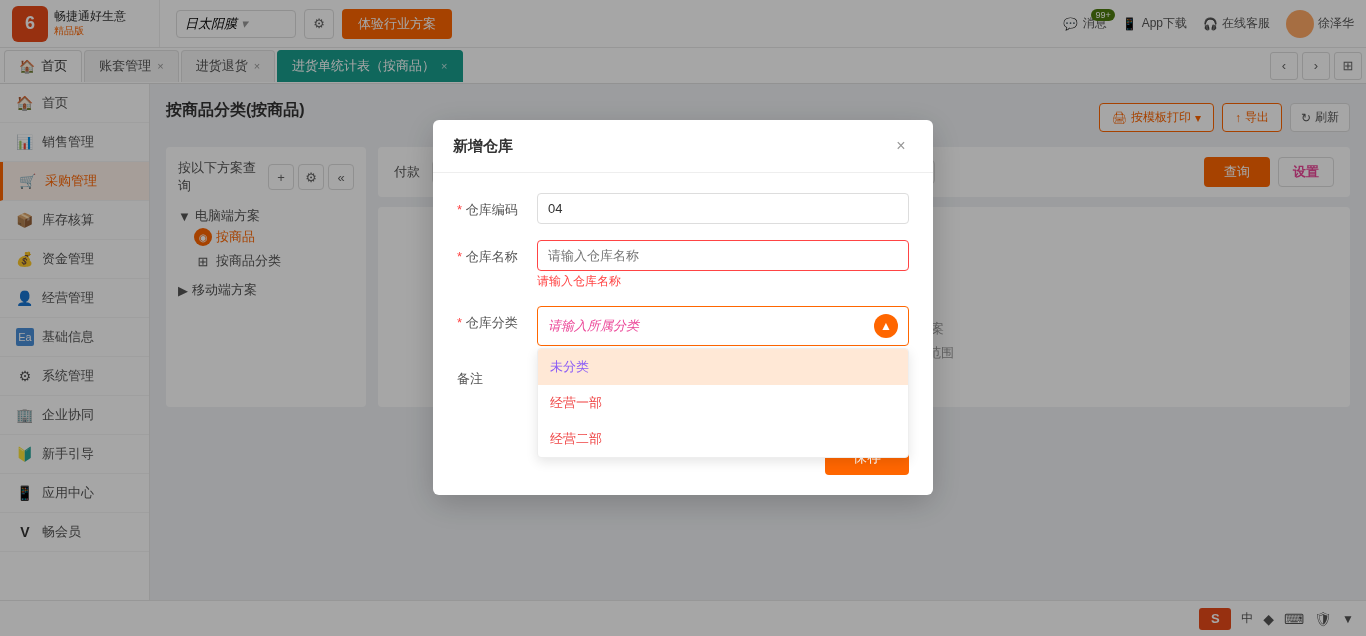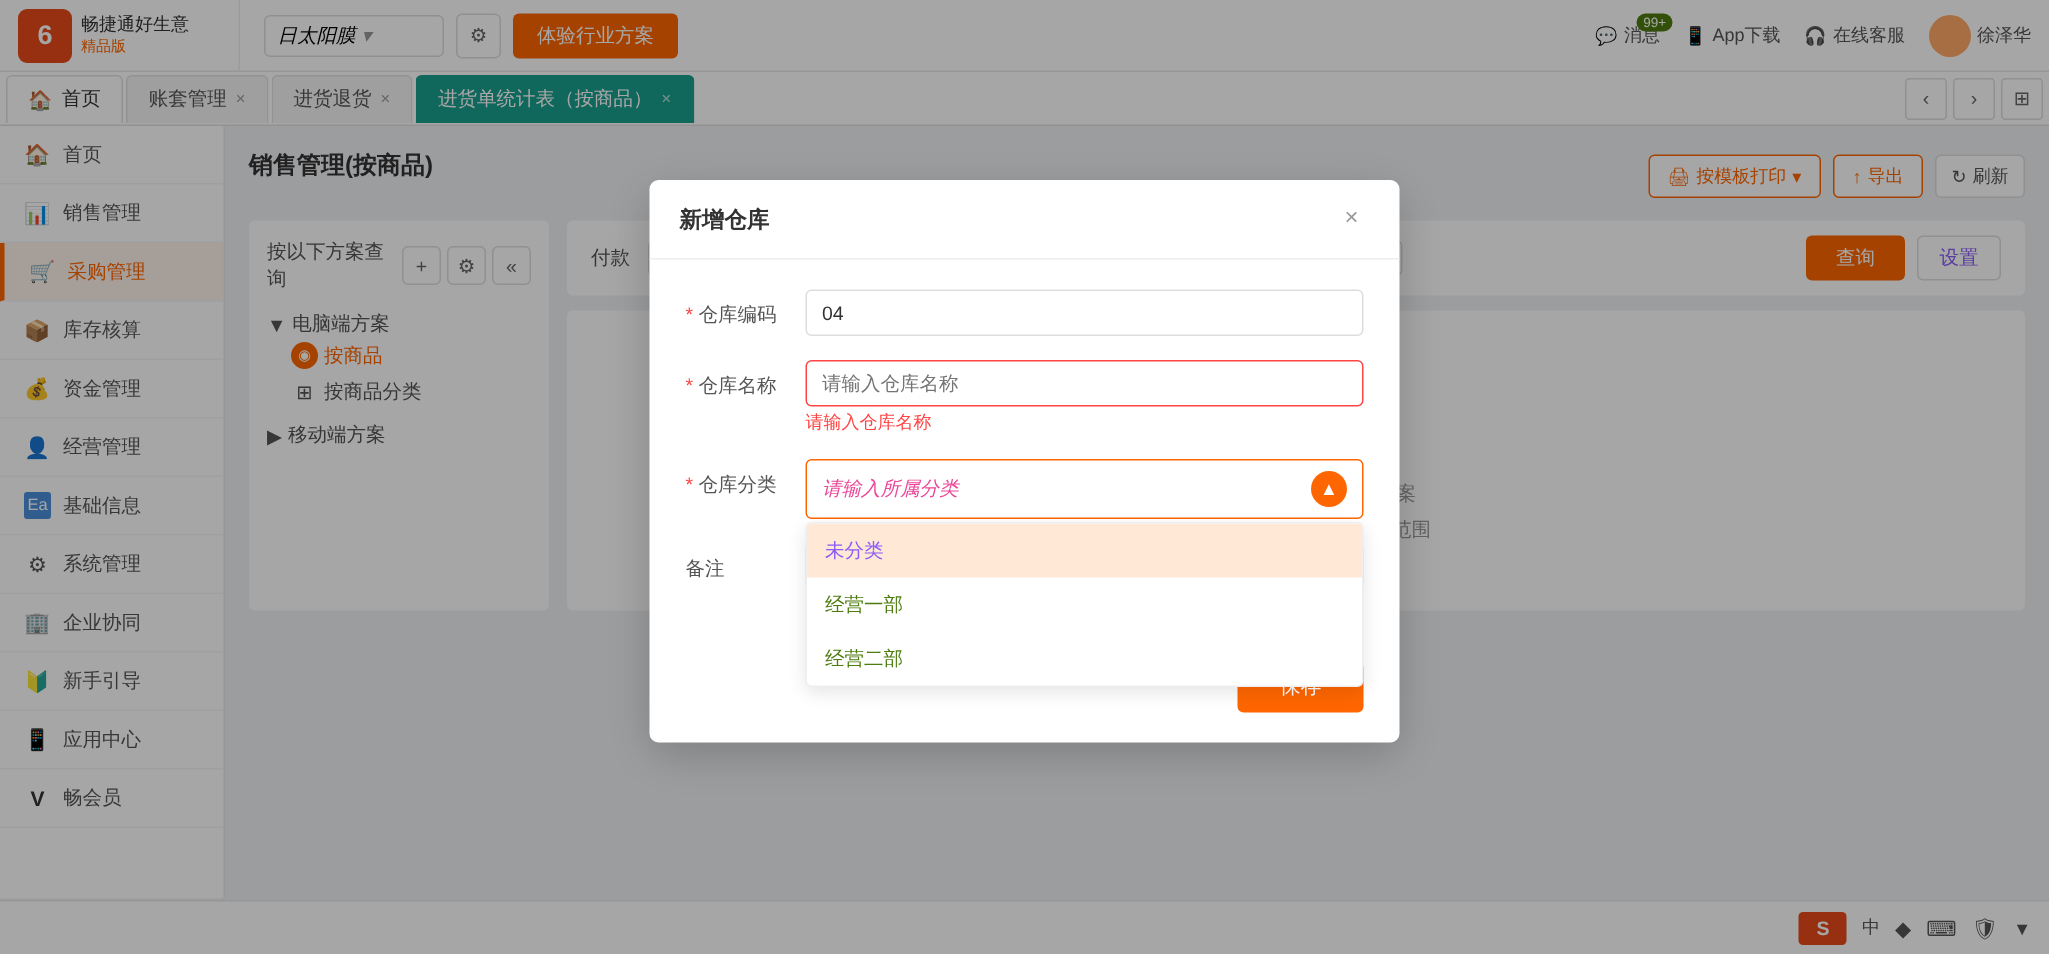--- a/index.html
+++ b/index.html
@@ -293,26 +293,27 @@
       color: #fff;
       border: none;
       border-radius: 4px;
       padding: 6px 20px;
       cursor: pointer;
       font-size: 13px;
     }
 
     .btn-setting {
       border: 1px solid #ddd;
-      color: #8b5cf6;
+      color: #ec4899;
       background: #fff;
       border-radius: 4px;
       padding: 5px 14px;
       cursor: pointer;
       font-size: 13px;
+      font-weight: bold;
     }
 
     
     .overlay {
       position: fixed;
       top: 0; left: 0;
       width: 1366px; height: 636px;
       background: rgba(0,0,0,0.35);
       z-index: 100;
       display: flex;
@@ -441,21 +442,21 @@
       border: 1px solid #eee;
       border-radius: 4px;
       box-shadow: 0 4px 12px rgba(0,0,0,0.1);
       z-index: 200;
       overflow: hidden;
     }
 
     .dropdown-item {
       padding: 9px 12px;
       font-size: 13px;
-      color: #4d7c0f;
+      color: #ef4444;
       cursor: pointer;
     }
 
     .dropdown-item.highlighted {
       background: #ffe8d6;
       color: #8b5cf6;
     }
 
     .dialog-footer {
       padding: 12px 24px 20px;
@@ -635,21 +636,21 @@
     </div>
     <div style="position:absolute;bottom:0;left:0;width:150px;padding:8px 12px;border-top:1px solid #eee;display:flex;gap:8px;background:#fff;">
       <span style="cursor:pointer;color:#aaa;font-size:16px;">⚙</span>
       <span style="cursor:pointer;color:#aaa;font-size:16px;">🔊</span>
     </div>
   </div>
 
   <div class="content-area">
 
     <div style="display:flex;align-items:center;margin-bottom:12px;">
-      <div class="page-title">销售管理(按商品)</div>
+      <div class="page-title">按商品分类(按商品)</div>
       <div style="margin-left:auto;display:flex;gap:8px;align-items:center;">
         <button class="btn-print">
           <span>🖨</span>
           <span>按模板打印</span>
           <span>▾</span>
         </button>
         <button class="btn-export">
           <span>↑</span>
           <span>导出</span>
         </button>

